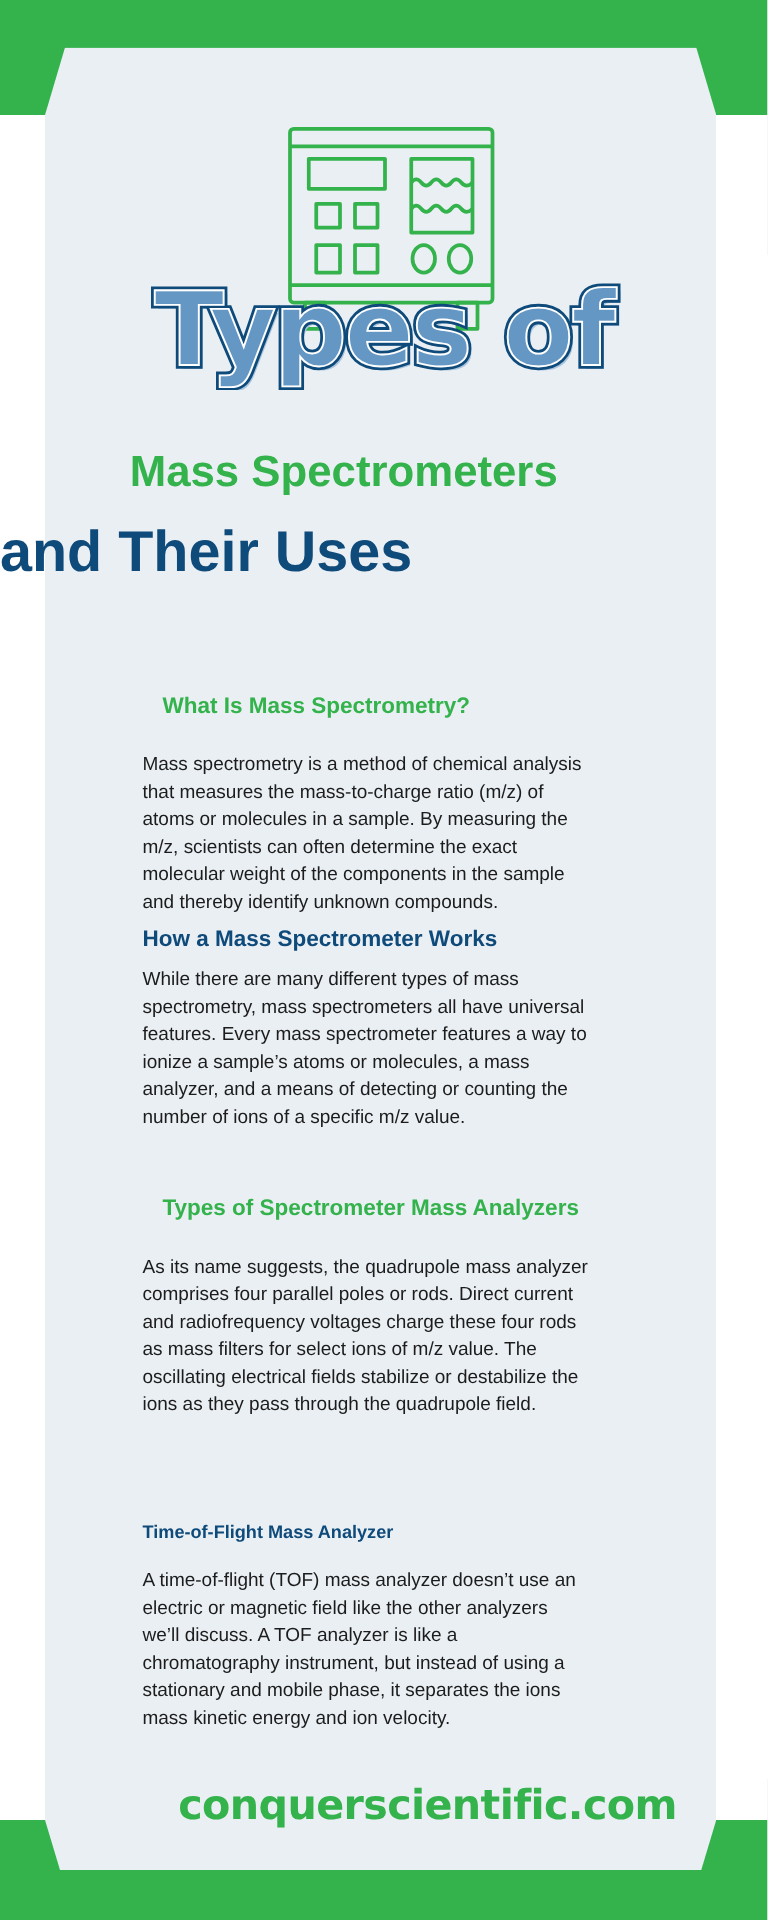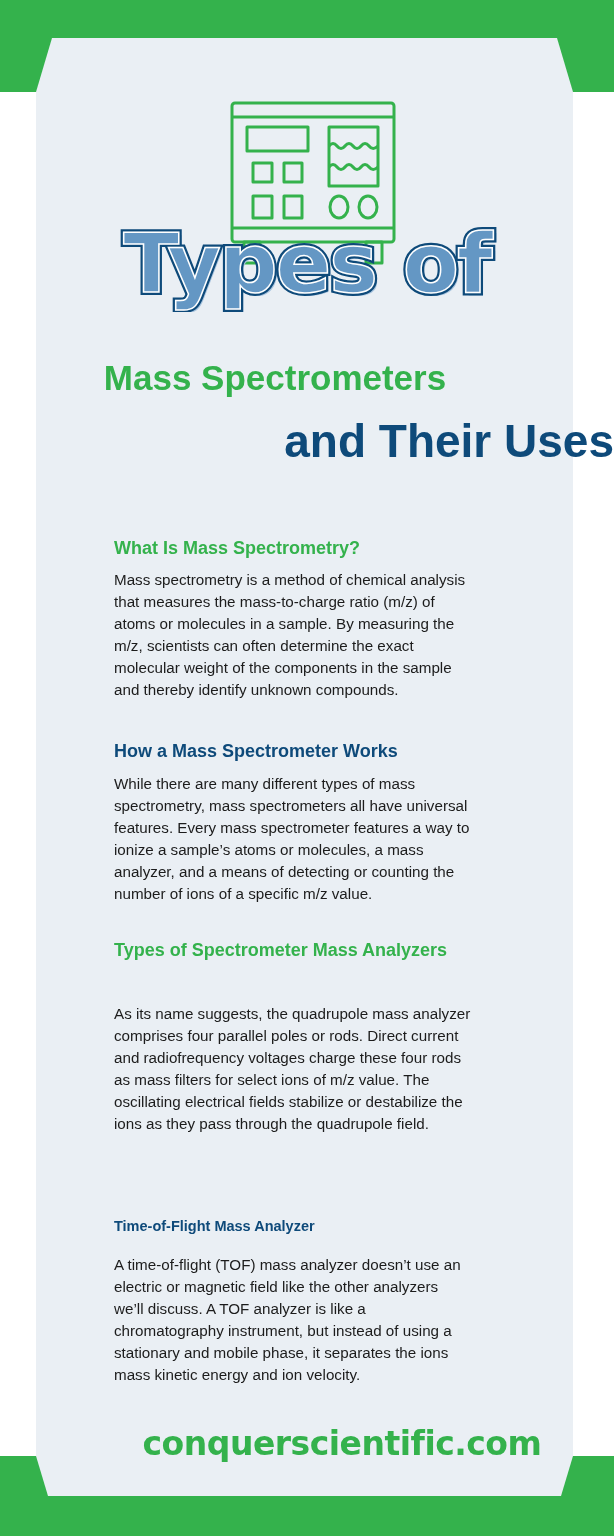--- a/index.html
+++ b/index.html
@@ -21,25 +21,25 @@
     position: absolute; left: 0; top: 212px; width: 614px; text-align: center;
     font-family: "DejaVu Sans", sans-serif; font-weight: bold;
     font-size: 78px; letter-spacing: -1px; line-height: 90px;
   }
   .title-main svg { display: block; margin: 0 auto; }
   .title-sub1 {
     position: absolute; left: 0; top: 356px; width: 550px; text-align: center;
     color: #34b24c; font-weight: bold; font-size: 35px; line-height: 44px;
   }
   .title-sub2 {
-    position: absolute; left: 0; top: 414px; width: 614px; text-align: right;
+    position: absolute; left: 0; top: 414px; width: 614px; text-align: left;
     color: #0e4a7a; font-weight: bold; font-size: 46px; line-height: 54px;
   }
   .content { position: absolute; left: 114px; width: 390px; }
-  .h-green { color: #34b24c; font-weight: bold; font-size: 18px; line-height: 22px; margin: 0; }
+  .h-green { color: #34b24c; font-weight: bold; font-size: 18px; line-height: 22px; margin: 16px; }
   .h-navy { color: #0e4a7a; font-weight: bold; font-size: 18px; line-height: 22px; margin: 0; }
   .h-small { color: #0e4a7a; font-weight: bold; font-size: 14.5px; line-height: 20px; margin: 0; }
   .p {
     color: #1c1c1c; font-size: 15.2px; line-height: 22px; margin: 0;
     font-family: "Liberation Sans", sans-serif;
   }
   .footer-url {
     position: absolute; left: 0; top: 1424px; width: 614px; text-align: center;
     color: #34b24c; font-weight: bold; font-size: 33px; line-height: 40px;
     font-family: "DejaVu Sans", sans-serif; letter-spacing: -0.5px; padding-left: 35px;

